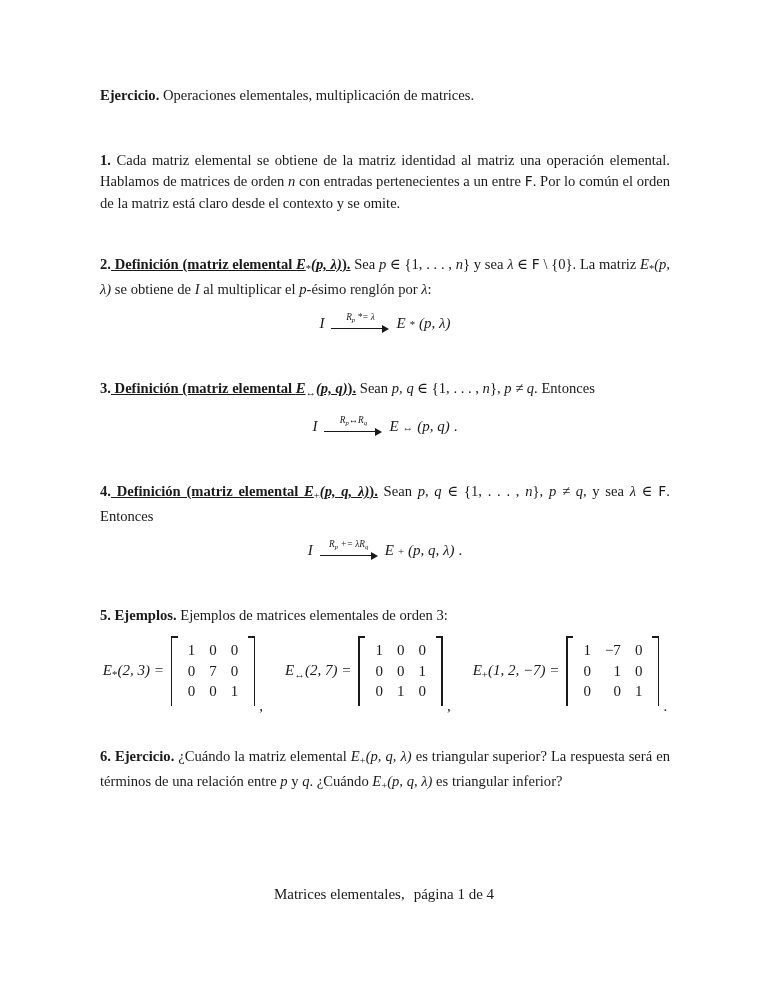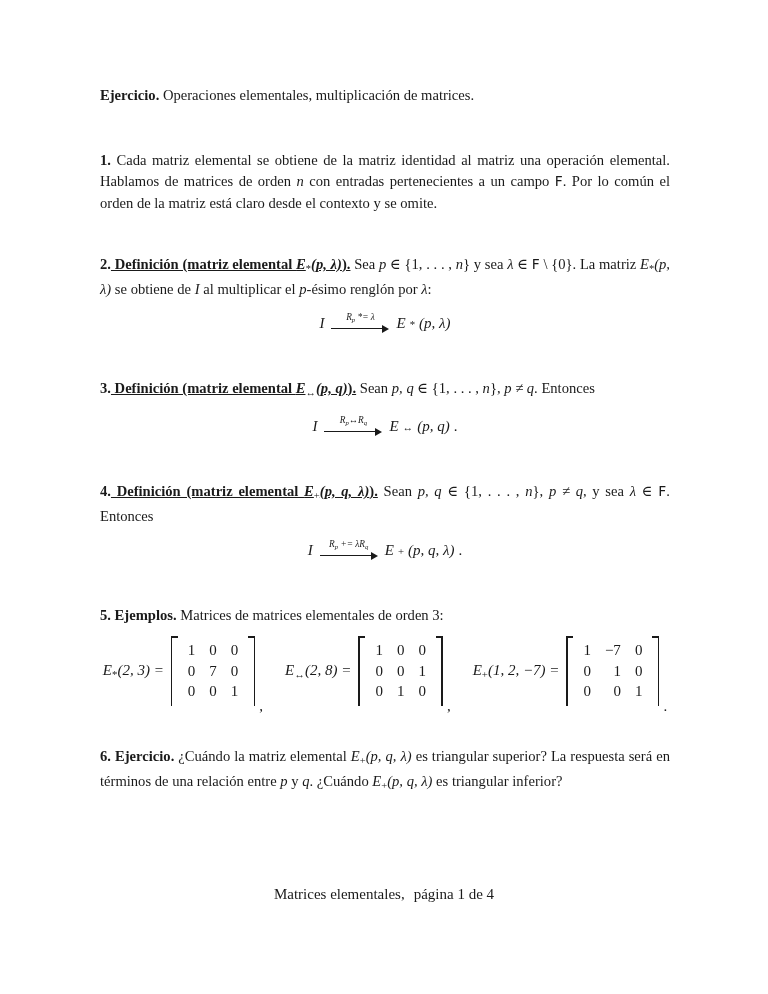--- a/index.html
+++ b/index.html
@@ -243,21 +243,21 @@
 
     <div class="gap-objetivos"></div>
 
 
     <div class="gap-requisitos"></div>
 
     <p class="para"><span class="lead">Ejercicio.</span><span> Operaciones elementales, multiplicación de matrices.</span></p>
 
     <div class="gap-item1"></div>
 
-    <p class="para"><span class="num">1.</span><span> Cada matriz elemental se obtiene de la matriz identidad al matriz una operación elemental. Hablamos de matrices de orden </span><span class="math">n</span><span> con entradas pertenecientes a un campo </span><span class="bbF">F</span><span>. Por lo común el orden de la matriz está claro desde el contexto y se omite.</span></p>
+    <p class="para"><span class="num">1.</span><span> Cada matriz elemental se obtiene de la matriz identidad al matriz una operación elemental. Hablamos de matrices de orden </span><span class="math">n</span><span> con entradas pertenecientes a un entre </span><span class="bbF">F</span><span>. Por lo común el orden de la matriz está claro desde el contexto y se omite.</span></p>
 
     <div class="gap-item2"></div>
 
     <p class="para"><span class="num">2.</span><span class="defhead"> Definición (matriz elemental </span><span class="defhead math">E</span><sub class="msub">*</sub><span class="defhead math">(p, λ)</span><span class="defhead">).</span><span> Sea </span><span class="math">p</span><span> ∈ {1, . . . , </span><span class="math">n</span><span>} y sea </span><span class="math">λ</span><span> ∈ </span><span class="bbF">F</span><span> \ {0}. La matriz </span><span class="math">E</span><sub class="msub">*</sub><span class="math">(p, λ)</span><span> se obtiene de </span><span class="math">I</span><span> al multiplicar el </span><span class="math">p</span><span>-ésimo renglón por </span><span class="math">λ</span><span>:</span></p>
 
     <div class="eq">
       <span class="eq-inner">
         <span class="math">I</span>
         <span class="arrow-wrap">
           <span class="arrow-label"><span class="math">R</span><sub class="isub">p</sub><span class="math"> *= λ</span></span>
@@ -300,21 +300,21 @@
         </span>
         <span class="math">E</span>
           <sub class="msub">+</sub>
           <span class="math">(p, q, λ)</span>
           <span>.</span>
       </span>
     </div>
 
     <div class="gap-item5"></div>
 
-    <p class="para"><span class="num">5.</span><span class="lead"> Ejemplos.</span><span> Matrices de matrices elementales de orden 3:</span></p>
+    <p class="para"><span class="num">5.</span><span class="lead"> Ejemplos.</span><span> Ejemplos de matrices elementales de orden 3:</span></p>
 
     <div class="matrix-row">
 
       <span class="mat-group">
         <span class="mat-label"><span class="math">E</span><sub class="msub">*</sub><span class="math">(2, 3) =</span></span>
         <span class="bracket-mat">
           <span class="brk brk-l"></span>
           <span class="mat-body">
             <table>
               <tbody>
@@ -337,21 +337,21 @@
               </table>
           </span>
           <span class="brk brk-r"></span>
         </span>
         <span class="comma">,</span>
       </span>
 
       <span class="mat-gap"></span>
 
       <span class="mat-group">
-        <span class="mat-label"><span class="math">E</span><sub class="msub">↔</sub><span class="math">(2, 8) =</span></span>
+        <span class="mat-label"><span class="math">E</span><sub class="msub">↔</sub><span class="math">(2, 7) =</span></span>
         <span class="bracket-mat">
           <span class="brk brk-l"></span>
           <span class="mat-body">
             <table>
               <tbody>
                   <tr>
                     <td>1</td>
                     <td>0</td>
                     <td>0</td>
                   </tr>

